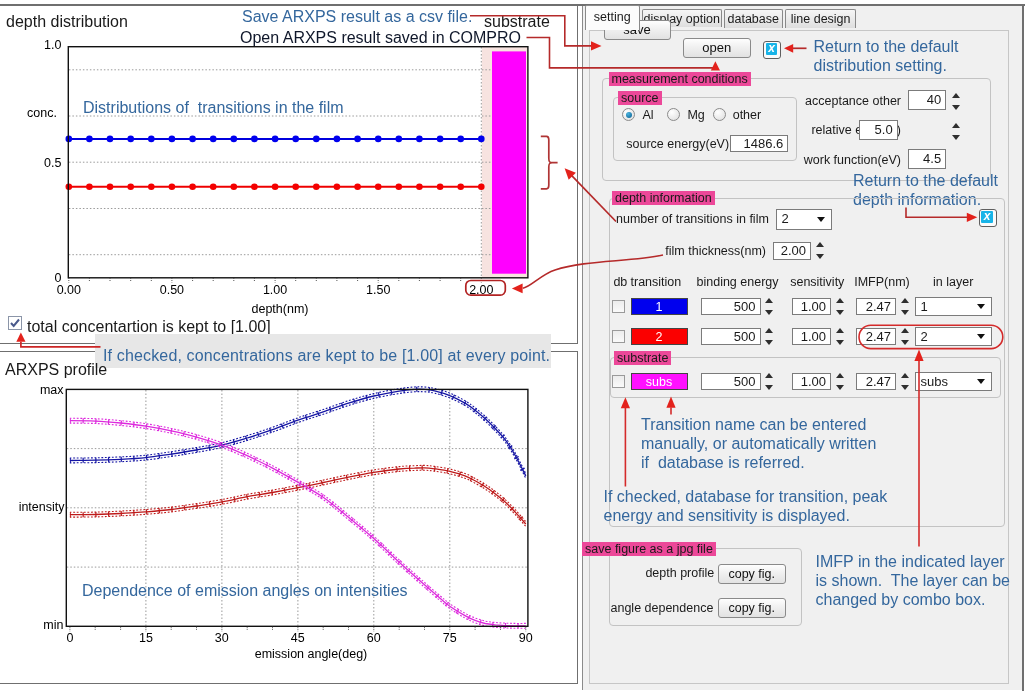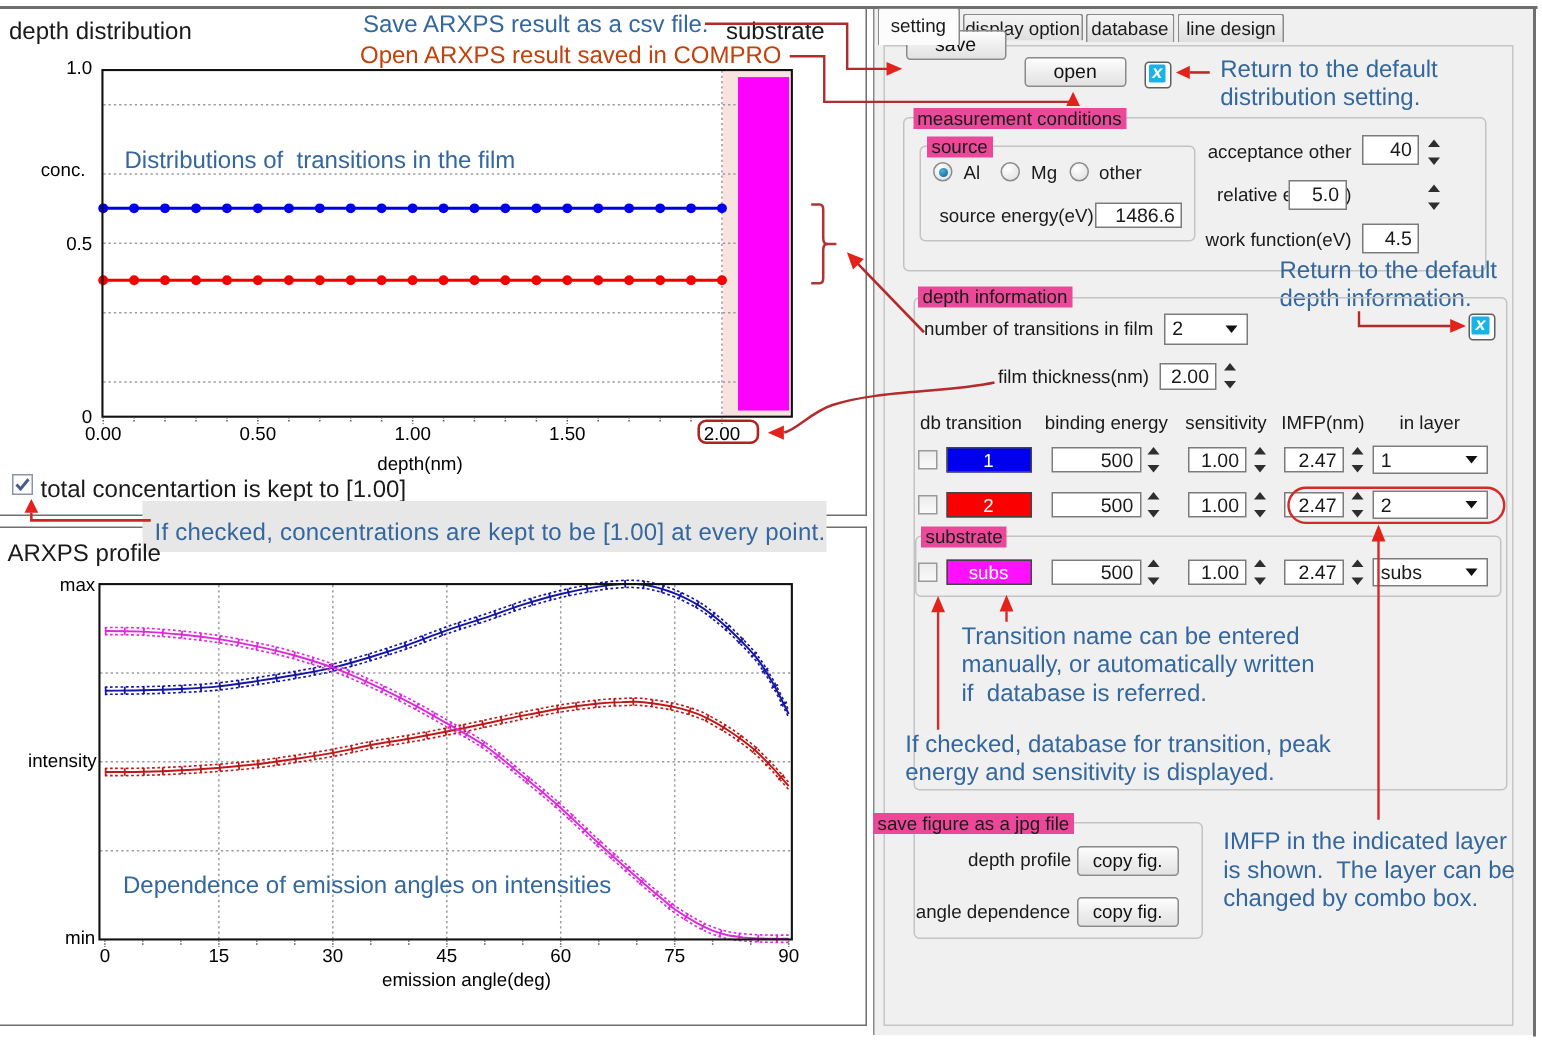--- a/index.html
+++ b/index.html
@@ -136,21 +136,21 @@
 <text x="57" y="117" font-size="12.5" text-anchor="end">conc.</text>
 <text x="68.8" y="293.5" font-size="12.5" text-anchor="middle">0.00</text>
 <text x="171.9" y="293.5" font-size="12.5" text-anchor="middle">0.50</text>
 <text x="275.1" y="293.5" font-size="12.5" text-anchor="middle">1.00</text>
 <text x="378.2" y="293.5" font-size="12.5" text-anchor="middle">1.50</text>
 <text x="481.3" y="293.5" font-size="12.5" text-anchor="middle">2.00</text>
 <text x="280" y="313" font-size="12.5" text-anchor="middle">depth(nm)</text>
 </svg>
 <div class="blue" style="left:83px;top:98px;">Distributions of&nbsp; transitions in the film</div>
 <div class="lbl" style="left:242px;top:8px;color:#34679d;font-size:16px;">Save ARXPS result as a csv file.</div>
-<div class="lbl" style="left:240px;top:28.5px;color:#c2410c;font-size:16px;">Open ARXPS result saved in COMPRO</div>
+<div class="lbl" style="left:240px;top:28.5px;color:#0f172a;font-size:16px;">Open ARXPS result saved in COMPRO</div>
 <div class="lbl" style="left:484px;top:12.5px;">substrate</div>
 
 <div class="abs" style="left:7.5px;top:316px;width:14px;height:14px;background:#fff;border:1px solid #8b95a8"></div>
 <svg class="abs" style="left:7.5px;top:316px" width="14" height="14">
     <path d="M3,7 L5.7,10 L11,3.5" fill="none" stroke="#4a5a8c" stroke-width="2"></path>
   </svg>
 <div class="lbl" style="left:27px;top:318px;">total concentartion is kept to [1.00]</div>
 
 <div class="abs" style="left:95px;top:333.5px;width:455.5px;height:34.5px;background:#e7e7e7"></div>
 <div class="blue" style="left:103px;top:345.5px;letter-spacing:0.15px;">If checked, concentrations are kept to be [1.00] at every point.</div>

